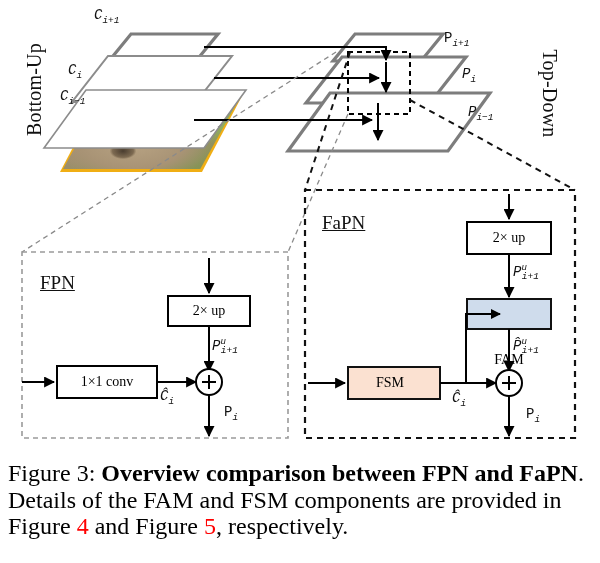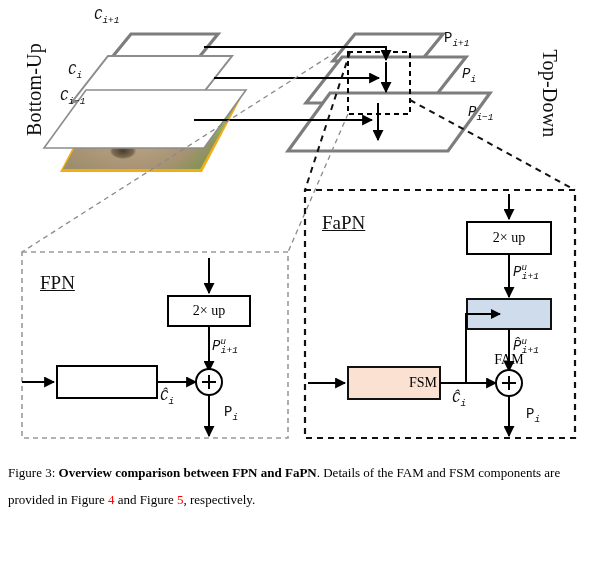--- a/index.html
+++ b/index.html
@@ -114,21 +114,21 @@
       radial-gradient(ellipse 90px 46px at 70px 42px, #b9a484 0%, #a89375 60%, rgba(0,0,0,0) 90%),
       linear-gradient(160deg, #b3a283 0%, #9f8e6f 45%, #7f9550 100%);
     filter: blur(0.4px);
   }
   #caption {
     position: absolute;
     left: 8px;
     top: 460px;
     width: 584px;
     font-family: "Liberation Serif", "DejaVu Serif", serif;
-    font-size: 13px;
+    font-size: 24px;
     line-height: 26.5px;
     color: #000;
   }
   #caption b { font-weight: bold; }
   .red { color: #ff0000; }
 </style>
 </head>
 <body>
 
 <div id="figure-root">
@@ -261,40 +261,41 @@
     <span>P</span><sub>i</sub>
   </div>
   <div class="mlabel" style="left:468px; top:104px;">
     <span>P</span><sub>i−1</sub>
   </div>
 
   <div class="panel-title" style="left:40px; top:272px;">FPN</div>
 
   <div class="boxtext" style="left:168px; top:303px; width:82px;">2× up</div>
 
+  <div class="boxtext" style="left:57px; top:374px; width:100px;">1×1 conv</div>
 
   <div class="mlabel" style="left:212px; top:337px;">
     <span>P</span><sup>u</sup><sub style="margin-left:-5px;">i+1</sub>
   </div>
 
   <div class="mlabel" style="left:160px; top:388px;">
     <span>Ĉ</span><sub>i</sub>
   </div>
 
   <div class="mlabel" style="left:224px; top:404px;">
     <span class="roman">P</span><sub>i</sub>
   </div>
 
   <div class="panel-title" style="left:322px; top:212px;">FaPN</div>
 
   <div class="boxtext" style="left:467px; top:230px; width:84px;">2× up</div>
 
   <div class="boxtext" style="left:467px; top:306px; width:84px;margin-top:46px;">FAM</div>
 
-  <div class="boxtext" style="left:348px; top:375px; width:84px;padding-left:33px;">FSM</div>
+  <div class="boxtext" style="left:348px; top:375px; width:84px;">FSM</div>
 
   <div class="mlabel" style="left:513px; top:263px;">
     <span>P</span><sup>u</sup><sub style="margin-left:-5px;">i+1</sub>
   </div>
 
   <div class="mlabel" style="left:513px; top:337px;">
     <span>P̂</span><sup>u</sup><sub style="margin-left:-5px;">i+1</sub>
   </div>
 
   <div class="mlabel" style="left:452px; top:390px;">

